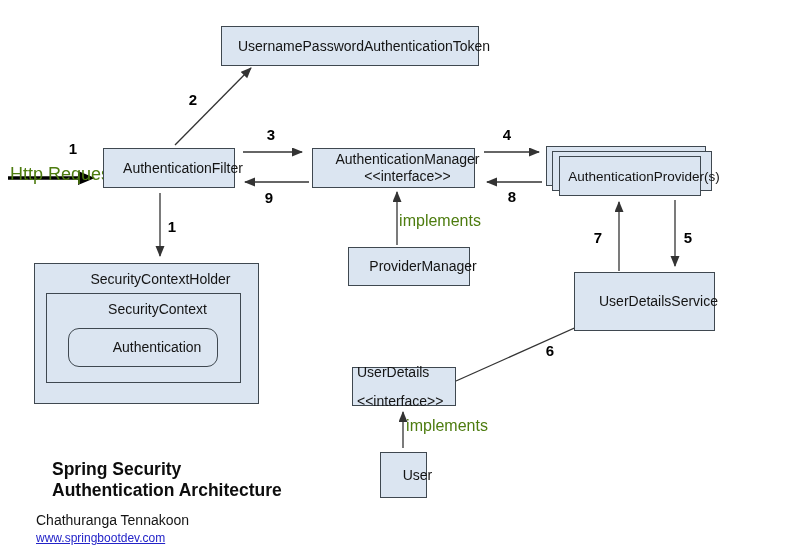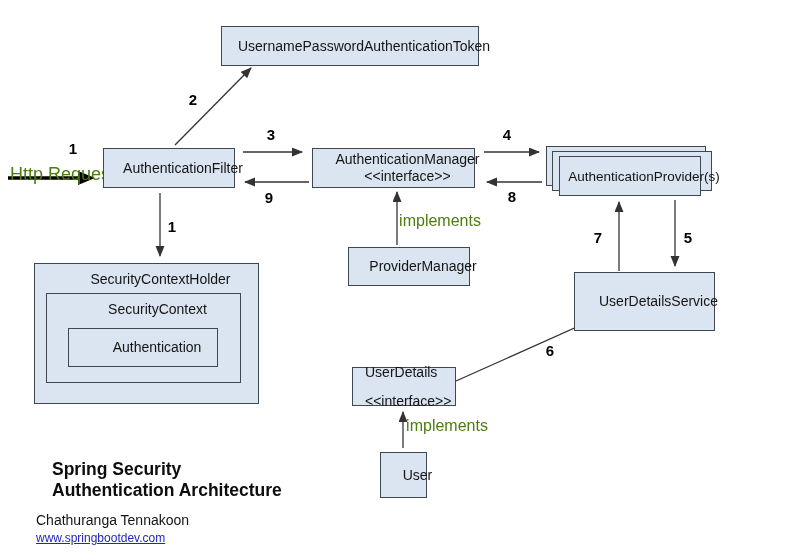--- a/index.html
+++ b/index.html
@@ -9,21 +9,21 @@
   }
   .wires{position:absolute;left:0;top:0;width:800px;height:553px;}
   .node{
     position:absolute;background:#dbe5f1;border:1.4px solid #3f4850;
     display:flex;align-items:center;justify-content:center;
     font-size:14px;line-height:17px;color:#141414;box-sizing:border-box;
     text-align:center;white-space:nowrap;padding-left:28px;
   }
   .node.stack-layer{background:#dbe5f1;border:1.4px solid #3f4850;}
   .node.column{flex-direction:column;}
-  .node.align-left{align-items:flex-start;justify-content:center;padding-left:12px;text-align:left;gap:12px;}
+  .node.align-left{align-items:flex-start;justify-content:center;padding-left:4px;text-align:left;gap:12px;}
   .node.label-top{justify-content:flex-start;align-items:center;flex-direction:column;padding-top:7px;}
   .num{
     position:absolute;transform:translate(-50%,-50%);
     font-weight:bold;font-size:15px;color:#000;
   }
   .edge-text{
     position:absolute;transform:translate(-50%,-50%);
     font-size:16px;color:#4d7c0f;white-space:nowrap;
   }
   .http-label{
@@ -112,21 +112,21 @@
   <div class="node" style="left:574px;top:272px;width:141px;height:59px;">
     <span>UserDetailsService</span>
   </div>
 
   <div class="node label-top" style="left:34px;top:263px;width:225px;height:141px;">
     <span>SecurityContextHolder</span>
   </div>
   <div class="node label-top" style="left:46px;top:293px;width:195px;height:90px;">
     <span>SecurityContext</span>
   </div>
-  <div class="node" style="left:68px;top:328px;width:150px;height:39px;">
+  <div class="node" style="left:68px;top:328px;width:150px;height:39px;border-radius:11px;">
     <span>Authentication</span>
   </div>
 
   <div class="node column align-left" style="left:352px;top:367px;width:104px;height:39px;">
     <span>UserDetails</span>
     <span>&lt;&lt;interface&gt;&gt;</span>
   </div>
 
   <div class="node" style="left:380px;top:452px;width:47px;height:46px;">
     <span>User</span>

